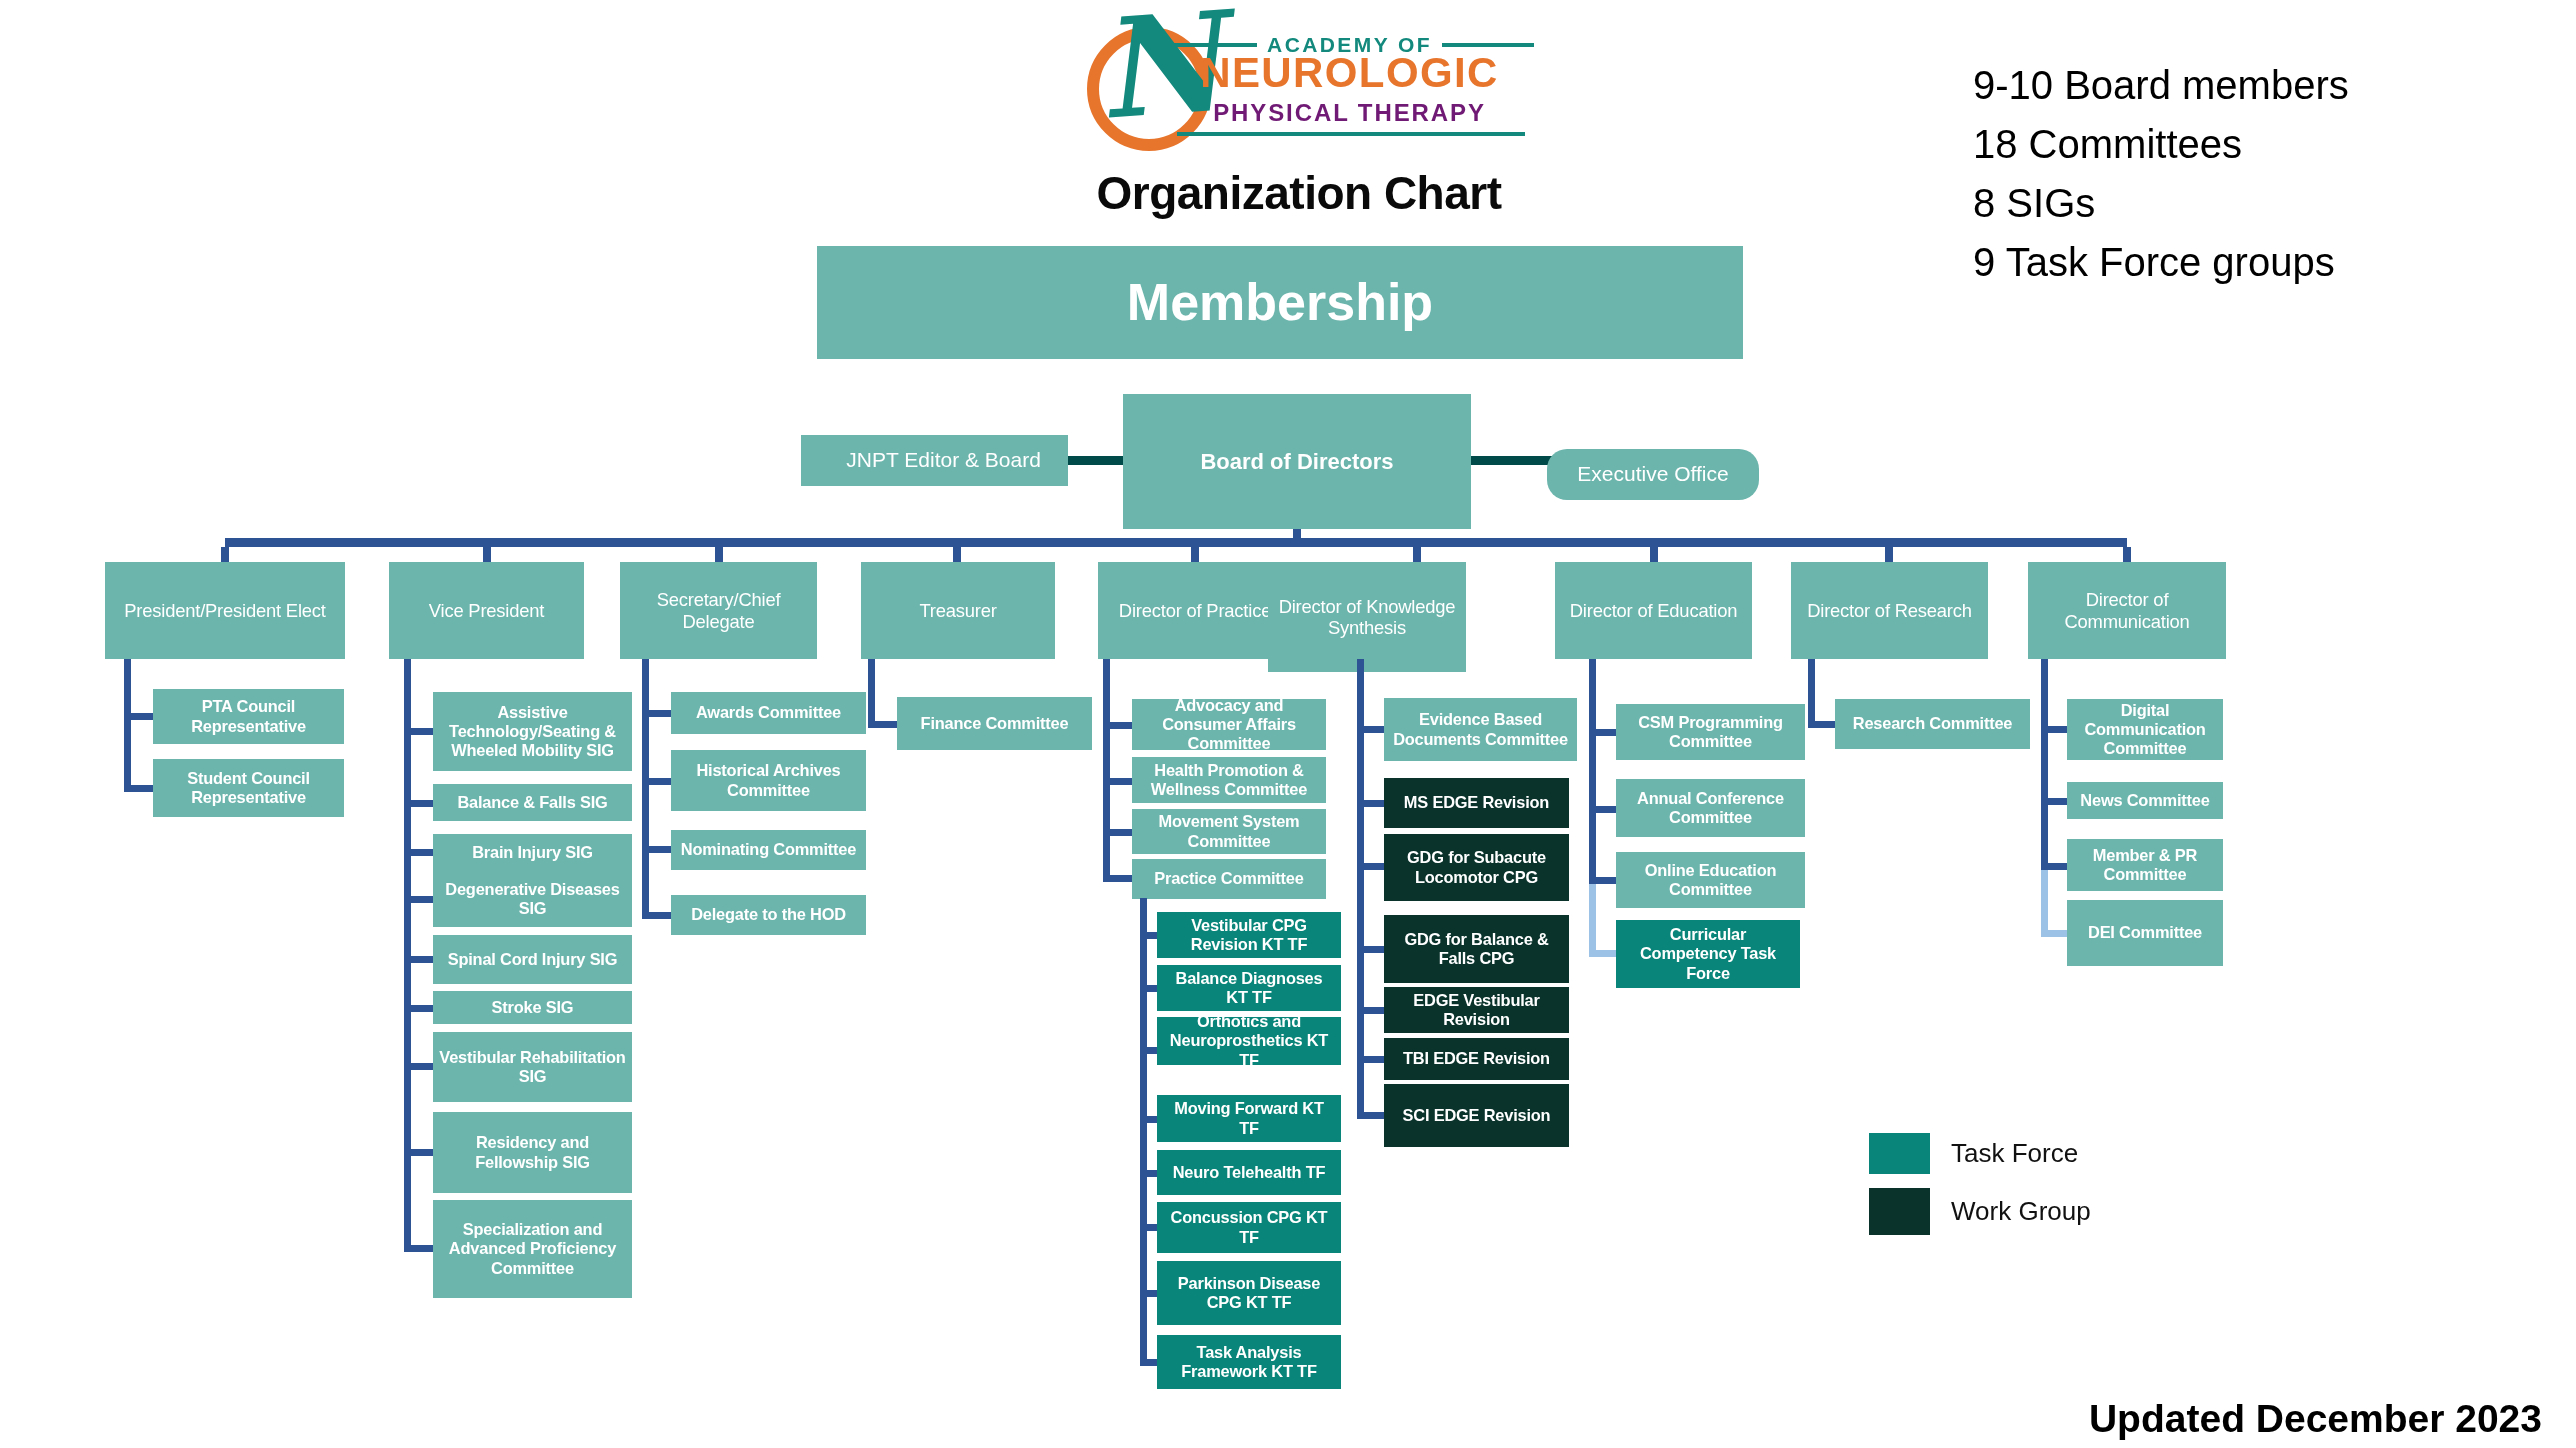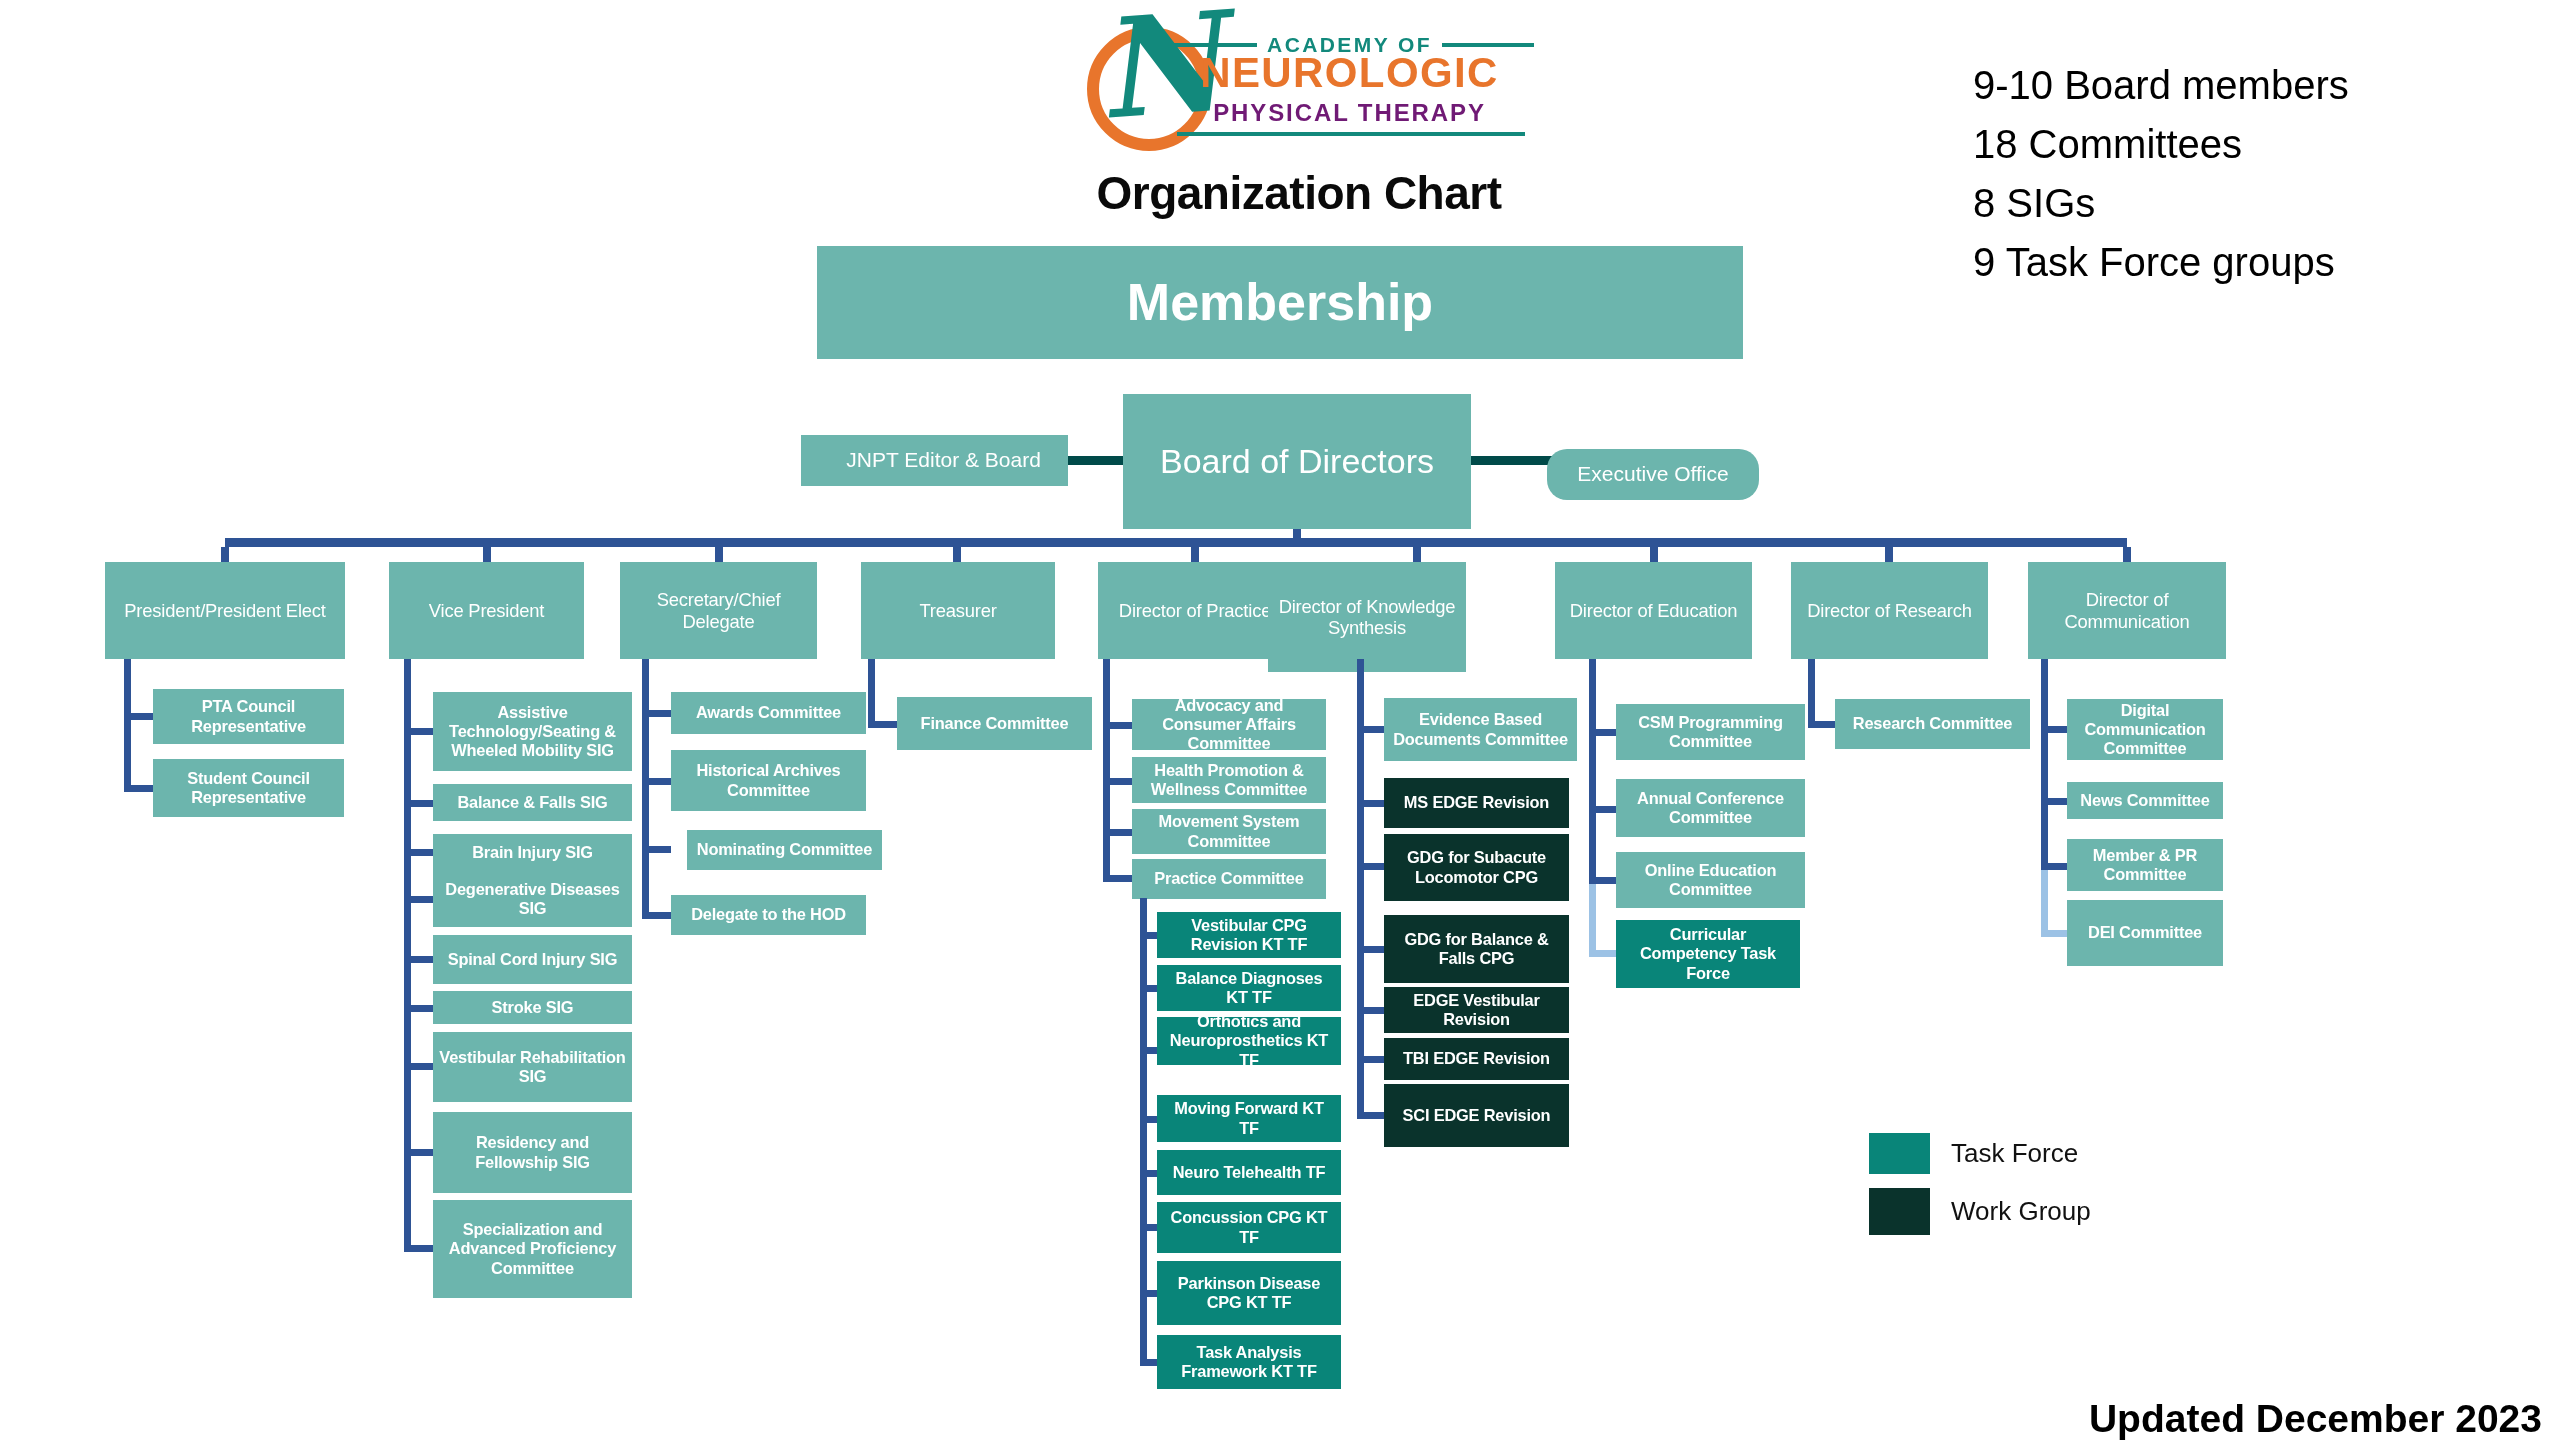--- a/index.html
+++ b/index.html
@@ -8,21 +8,21 @@
   .abs{position:absolute;box-sizing:border-box;}
   
   .box{position:absolute;box-sizing:border-box;display:flex;align-items:center;justify-content:center;
        text-align:center;color:#ffffff;line-height:1.16;padding:1.9px 5.8px;}
   .teal{background:#6cb5ad;}
   .tf{background:#098579;}
   .wg{background:#0a332c;}
   .pos{font-size:18.4px;font-weight:400;letter-spacing:-0.2px;}
   .kid{font-size:16.4px;font-weight:700;letter-spacing:-0.2px;}
   .membership{font-size:52px;font-weight:700;}
-  .bod{font-size:34px;font-weight:400;}
+  .bod{font-size:22px;font-weight:700;}
   .side{font-size:21px;font-weight:400;}
   
   .ln{position:absolute;background:#2e5395;}
   .ln.lt{background:#9cc2e5;}
   .ln.dk{background:#004a49;}
   
   .title{position:absolute;left:1009px;top:166px;width:580px;text-align:center;
          font-size:46px;font-weight:700;color:#0a0a0a;letter-spacing:-0.5px;}
   .stats{position:absolute;left:1973px;top:56px;font-size:40px;color:#000;line-height:59px;white-space:nowrap;}
   .footer{position:absolute;left:2028px;top:1397px;width:514px;text-align:right;
@@ -124,21 +124,21 @@
 <div class="box teal kid" style="left:433px;top:1112px;width:199px;height:81px;">Residency and Fellowship SIG</div>
 <div class="box teal kid" style="left:433px;top:1200px;width:199px;height:98px;">Specialization and Advanced Proficiency Committee</div>
 
 <div class="ln" style="left:642px;top:659px;width:6.8px;height:260px;"></div>
 <div class="ln" style="left:642px;top:710px;width:29px;height:6.8px;"></div>
 <div class="ln" style="left:642px;top:778px;width:29px;height:6.8px;"></div>
 <div class="ln" style="left:642px;top:846px;width:29px;height:6.8px;"></div>
 <div class="ln" style="left:642px;top:912px;width:29px;height:6.8px;"></div>
 <div class="box teal kid" style="left:671px;top:692px;width:195px;height:42px;">Awards Committee</div>
 <div class="box teal kid" style="left:671px;top:750px;width:195px;height:61px;">Historical Archives Committee</div>
-<div class="box teal kid" style="left:671px;top:830px;width:195px;height:40px;margin-left:16px;">Nominating Committee</div>
+<div class="box teal kid" style="left:671px;top:830px;width:195px;height:40px;">Nominating Committee</div>
 <div class="box teal kid" style="left:671px;top:895px;width:195px;height:40px;">Delegate to the HOD</div>
 
 <div class="ln" style="left:868px;top:659px;width:6.8px;height:69px;"></div>
 <div class="ln" style="left:868px;top:721px;width:29px;height:6.8px;"></div>
 <div class="box teal kid" style="left:897px;top:697px;width:195px;height:53px;">Finance Committee</div>
 
 <div class="ln" style="left:1103px;top:659px;width:6.8px;height:223px;"></div>
 <div class="ln" style="left:1103px;top:722px;width:29px;height:6.8px;"></div>
 <div class="ln" style="left:1103px;top:778px;width:29px;height:6.8px;"></div>
 <div class="ln" style="left:1103px;top:829px;width:29px;height:6.8px;"></div>

